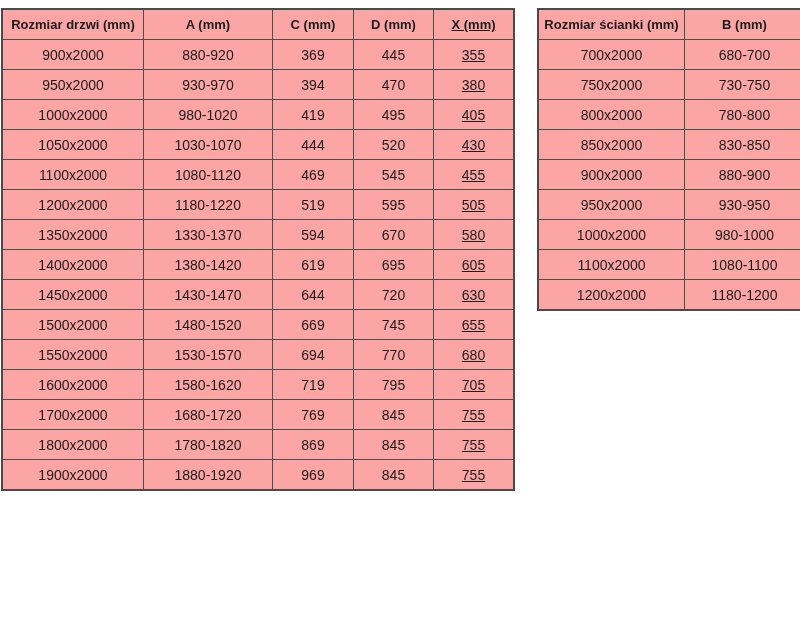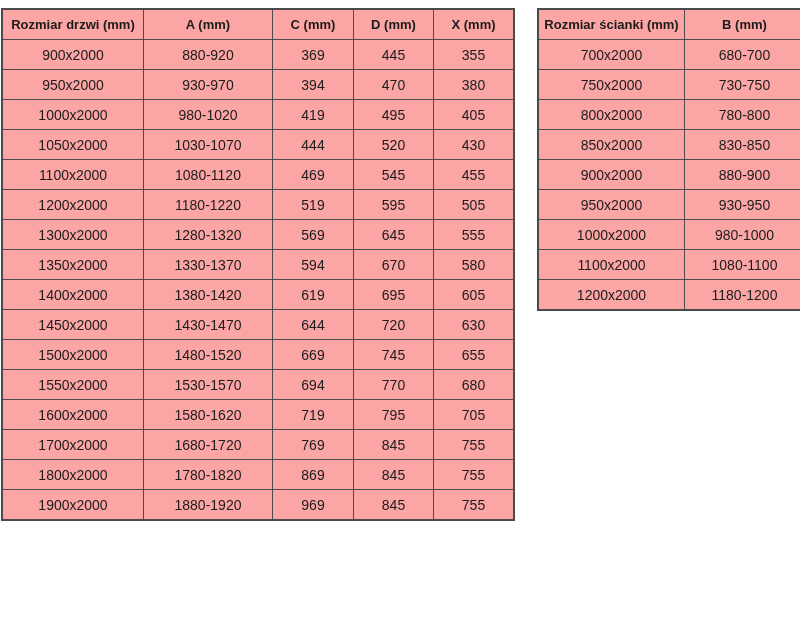--- a/index.html
+++ b/index.html
@@ -39,21 +39,21 @@
     font-size: 14px;
     font-weight: normal;
     height: 29px;
   }
   
   #door-table { left: 1px; top: 8px; width: 487px; }
   #door-table th:nth-child(1), #door-table td:nth-child(1) { width: 136px; }
   #door-table th:nth-child(2), #door-table td:nth-child(2) { width: 124px; }
   #door-table th:nth-child(3), #door-table td:nth-child(3) { width: 76px; border-radius: 11px; }
   #door-table th:nth-child(4), #door-table td:nth-child(4) { width: 75px; }
-  #door-table th:nth-child(5), #door-table td:nth-child(5) { width: 75px; }
+  #door-table th:nth-child(5), #door-table td:nth-child(5) { width: 75px; text-decoration: underline; }
   
   #wall-table { left: 537px; top: 8px; width: 256px; }
   #wall-table th:nth-child(1), #wall-table td:nth-child(1) { width: 141px; }
   #wall-table th:nth-child(2), #wall-table td:nth-child(2) { width: 115px; }
 </style>
 </head>
 <body>
 
 <table id="door-table" class="tbl">
   <thead>
@@ -102,27 +102,20 @@
         <td>455</td>
       </tr>
       <tr>
         <td>1200x2000</td>
         <td>1180-1220</td>
         <td>519</td>
         <td>595</td>
         <td>505</td>
       </tr>
       <tr>
-        <td>1300x2000</td>
-        <td>1280-1320</td>
-        <td>569</td>
-        <td>645</td>
-        <td>555</td>
-      </tr>
-      <tr>
         <td>1350x2000</td>
         <td>1330-1370</td>
         <td>594</td>
         <td>670</td>
         <td>580</td>
       </tr>
       <tr>
         <td>1400x2000</td>
         <td>1380-1420</td>
         <td>619</td>

